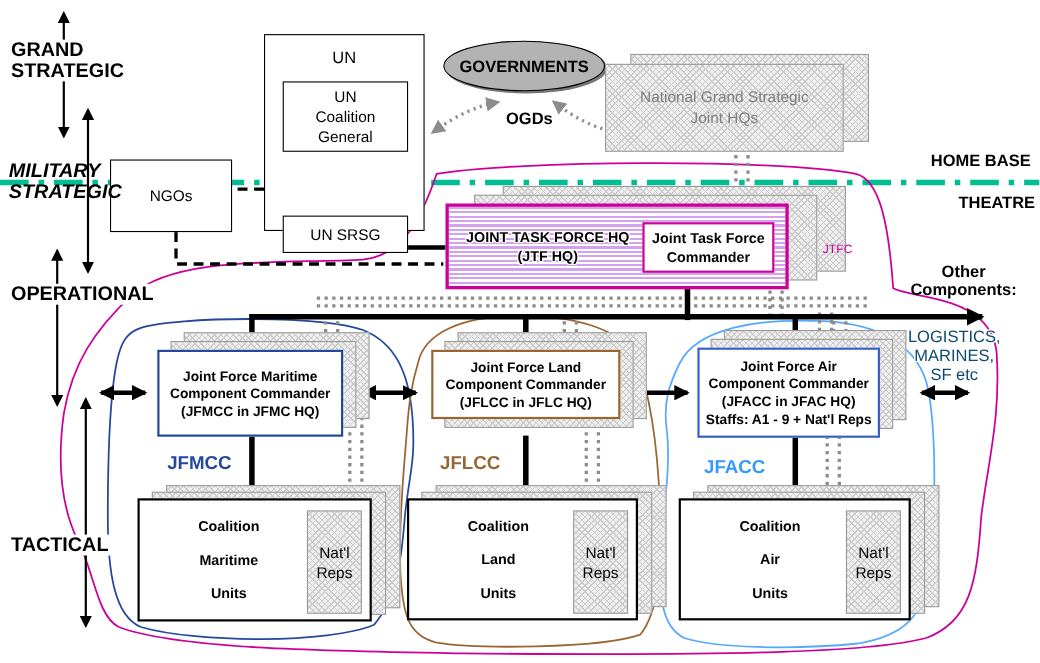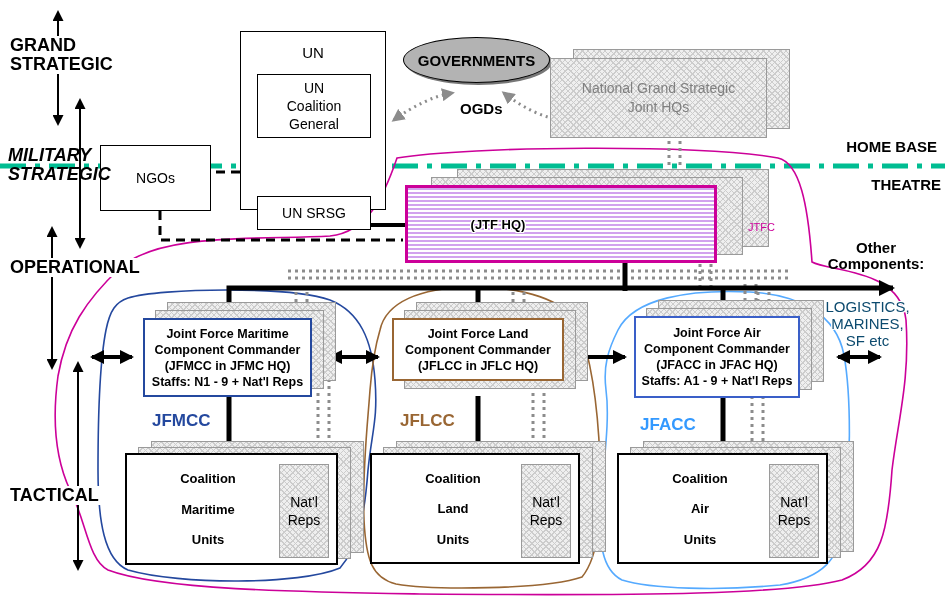--- a/index.html
+++ b/index.html
@@ -169,42 +169,47 @@
 <div class="hatch stack" style="left:573px;top:49px;width:217px;height:80px;"></div>
 <div class="hatch col graytxt" style="left:550px;top:58px;width:217px;height:80px;font-size:14px;line-height:19px;z-index:2;">
   <div>National Grand Strategic</div>
   <div>Joint HQs</div>
 </div>
 
 <div class="hatch stack" style="left:457px;top:169px;width:312px;height:78px;"></div>
 <div class="hatch stack" style="left:431px;top:177px;width:312px;height:78px;"></div>
 <div class="abs stripeH" style="left:405px;top:185px;width:312px;height:78px;border:3px solid #cc0099;z-index:2;">
   <div class="abs col halo" style="left:4px;top:10px;width:172px;height:52px;font-size:13px;font-weight:bold;line-height:17px;">
+    <div>JOINT TASK FORCE HQ</div>
     <div>(JTF HQ)</div>
+  </div>
+  <div class="abs col" style="left:176px;top:14px;width:120px;height:46px;background:#fff;border:2px solid #cc0099;
+       font-size:13px;font-weight:bold;line-height:17px;">
+    <div>Joint Task Force</div>
+    <div>Commander</div>
   </div>
 </div>
 <div class="abs" style="left:748px;top:221px;font-size:11px;font-weight:normal;color:#cc0099;z-index:3;">JTFC</div>
 
 <div class="abs" style="left:815px;top:240px;width:122px;text-align:center;font-size:15px;font-weight:bold;line-height:16px;z-index:3;">
   <div>Other</div>
   <div>Components:</div>
 </div>
 <div class="abs halo" style="left:805px;top:298px;width:125px;text-align:center;font-size:15px;line-height:17px;color:#0c4a6e;z-index:3;">
   <div>LOGISTICS,</div>
   <div>MARINES,</div>
   <div>SF etc</div>
 </div>
 
 <div class="hatch stack" style="left:167px;top:302px;width:169px;height:79px;"></div>
 <div class="hatch stack" style="left:155px;top:310px;width:169px;height:79px;"></div>
 <div class="cmdbox col" style="left:143px;top:318px;width:169px;height:79px;border-color:#24489e;">
   <div>Joint Force Maritime</div>
   <div>Component Commander</div>
   <div>(JFMCC in JFMC HQ)</div>
-  <div>Staffs: N1 - 9 + Nat'l Reps</div>
 </div>
 <div class="complabel" style="left:152px;top:411px;color:#24489e;">JFMCC</div>
 
 <div class="hatch stack" style="left:151px;top:441px;width:213px;height:112px;"></div>
 <div class="hatch stack" style="left:138px;top:447px;width:213px;height:112px;"></div>
 <div class="coal" style="left:125px;top:453px;width:213px;height:112px;">
   <div class="units">
     <div>Coalition</div>
     <div>Maritime</div>
     <div>Units</div>

